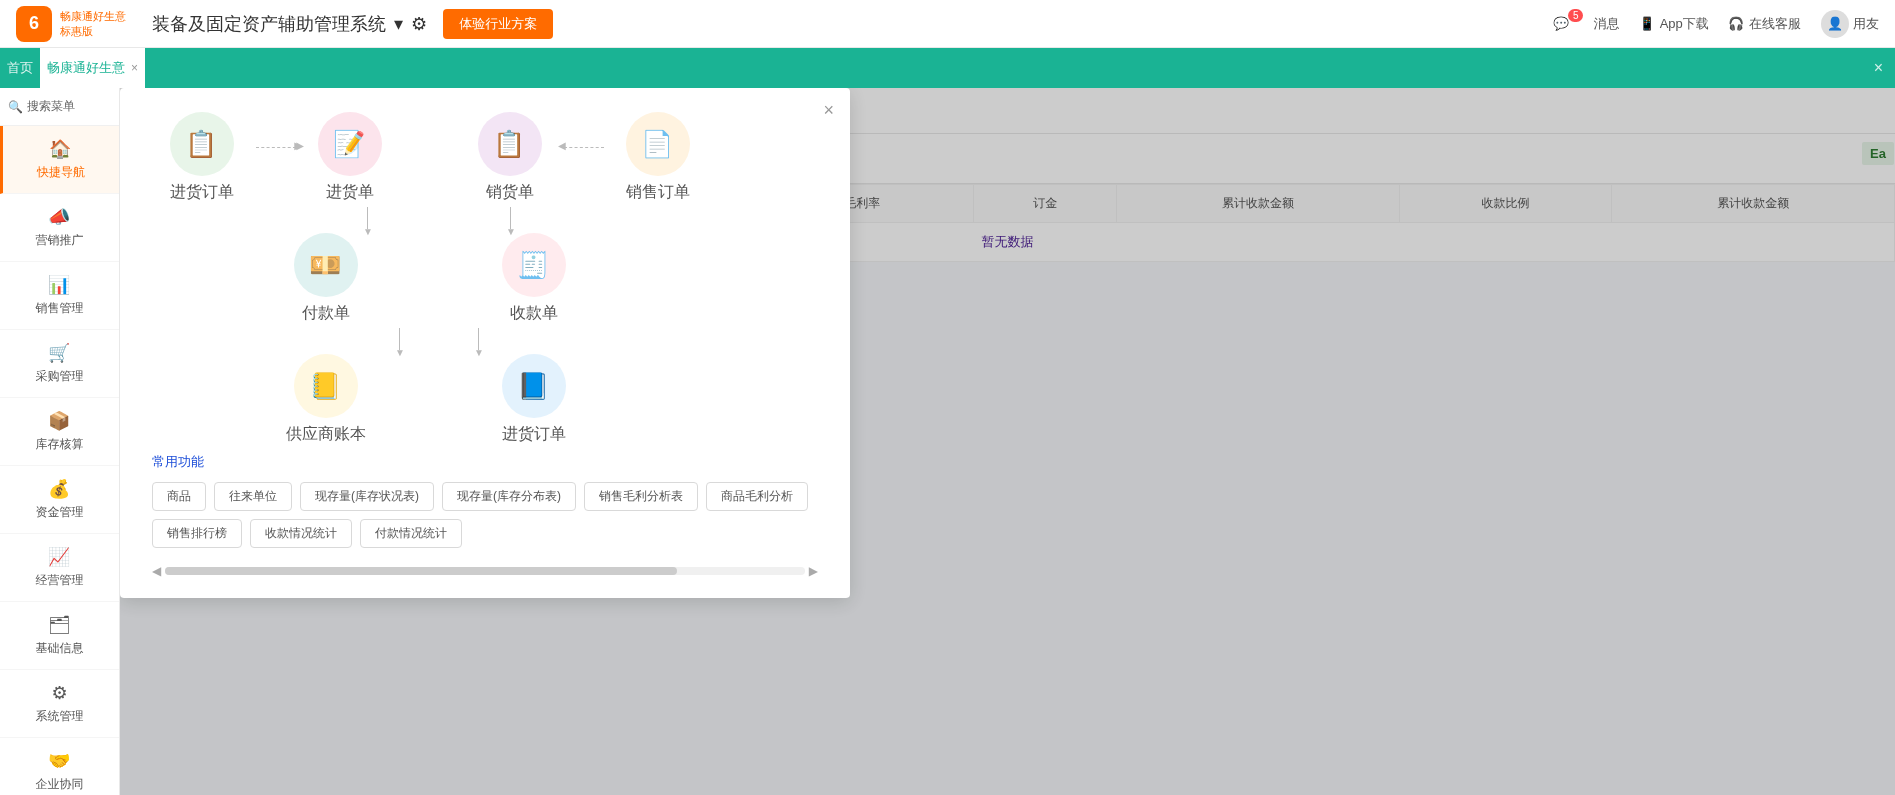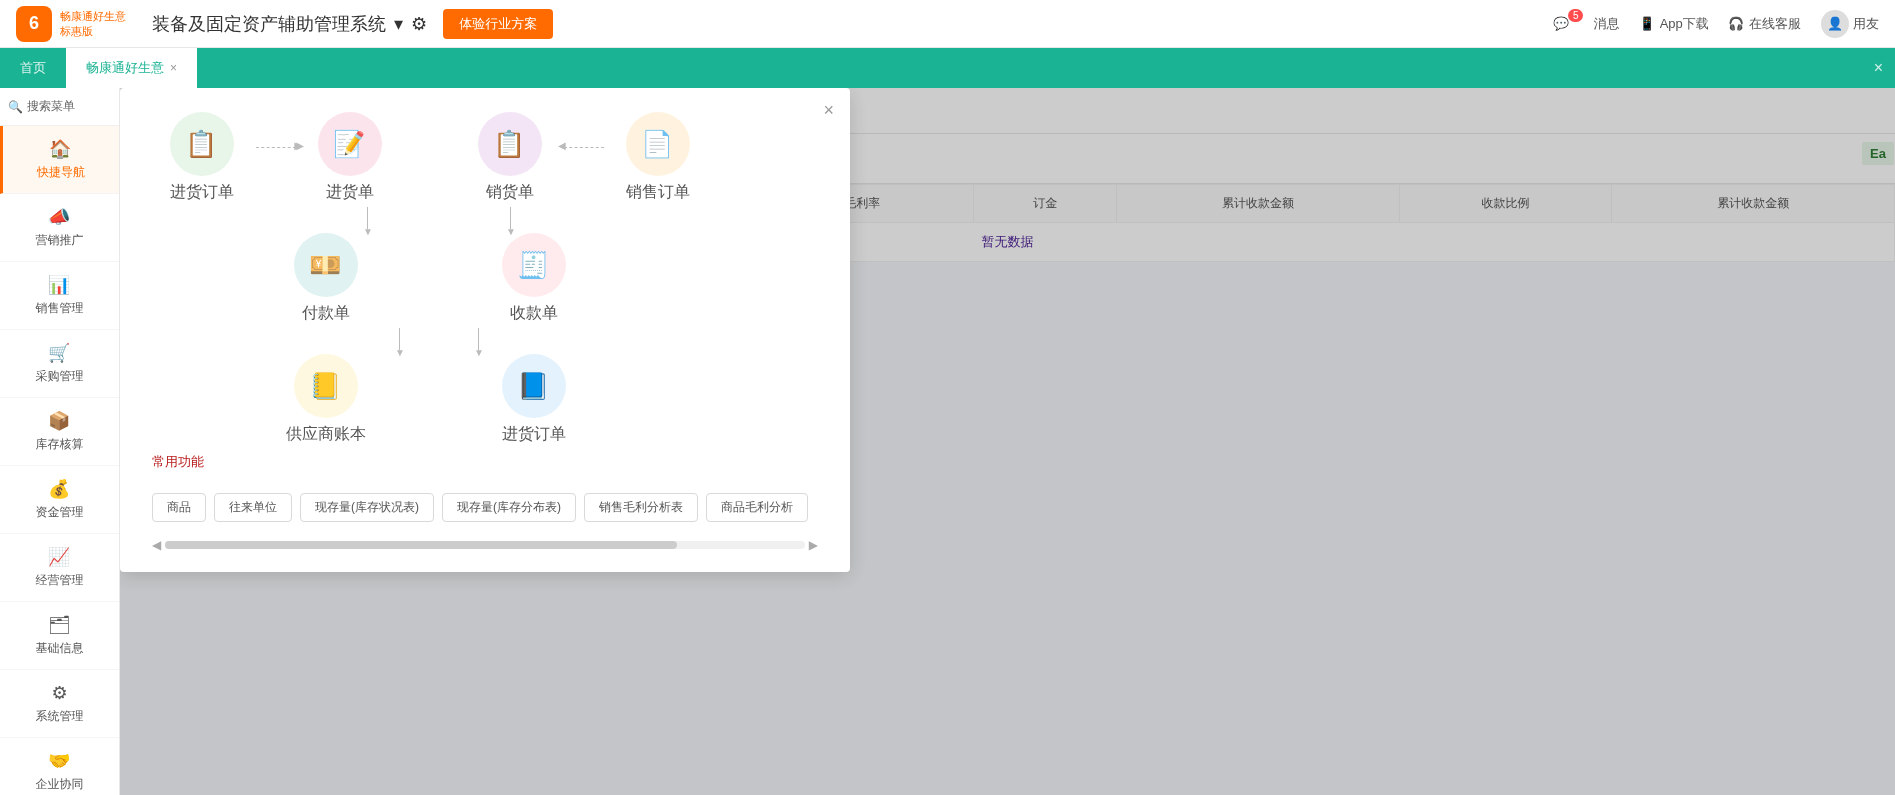--- a/index.html
+++ b/index.html
@@ -102,21 +102,21 @@
       height: 40px;
       background: #1ab394;
       display: flex;
       align-items: center;
       padding: 0 0;
     }
     .tab-item {
       height: 40px;
       display: flex;
       align-items: center;
-      padding: 0 20px;
+      padding: 0 7px;
       cursor: pointer;
       color: rgba(255,255,255,0.85);
       font-size: 13px;
       white-space: nowrap;
     }
     .tab-item.active {
       background: #fff;
       color: #1ab394;
     }
     .tab-item .close-x {
@@ -376,22 +376,22 @@
       right: -8px;
       top: -8px;
       color: #bbb;
       font-size: 10px;
     }
 
     
     .common-functions { margin-top: 8px; }
     .common-title {
       font-size: 13px;
-      color: #b91c1c;
-      margin-bottom: 22px;
+      color: #1d4ed8;
+      margin-bottom: 11px;
     }
     .func-row {
       display: flex;
       flex-wrap: wrap;
       gap: 8px;
       margin-bottom: 8px;
     }
     .func-btn {
       border: 1px solid #d9d9d9;
       background: #fff;
@@ -708,20 +708,25 @@
         <div class="common-functions">
           <div class="common-title">常用功能</div>
           <div class="func-row">
             <button class="func-btn">商品</button>
             <button class="func-btn">往来单位</button>
             <button class="func-btn">现存量(库存状况表)</button>
             <button class="func-btn">现存量(库存分布表)</button>
             <button class="func-btn">销售毛利分析表</button>
             <button class="func-btn">商品毛利分析</button>
           </div>
+          <div class="func-row">
+            <button class="func-btn">销售排行榜</button>
+            <button class="func-btn">收款情况统计</button>
+            <button class="func-btn">付款情况统计</button>
+          </div>
         </div>
 
         <div class="modal-scrollbar">
           <span class="scroll-arrow">◀</span>
           <div class="scrollbar-track">
             <div class="scrollbar-thumb"></div>
           </div>
           <span class="scroll-arrow">▶</span>
         </div>
       </div>

